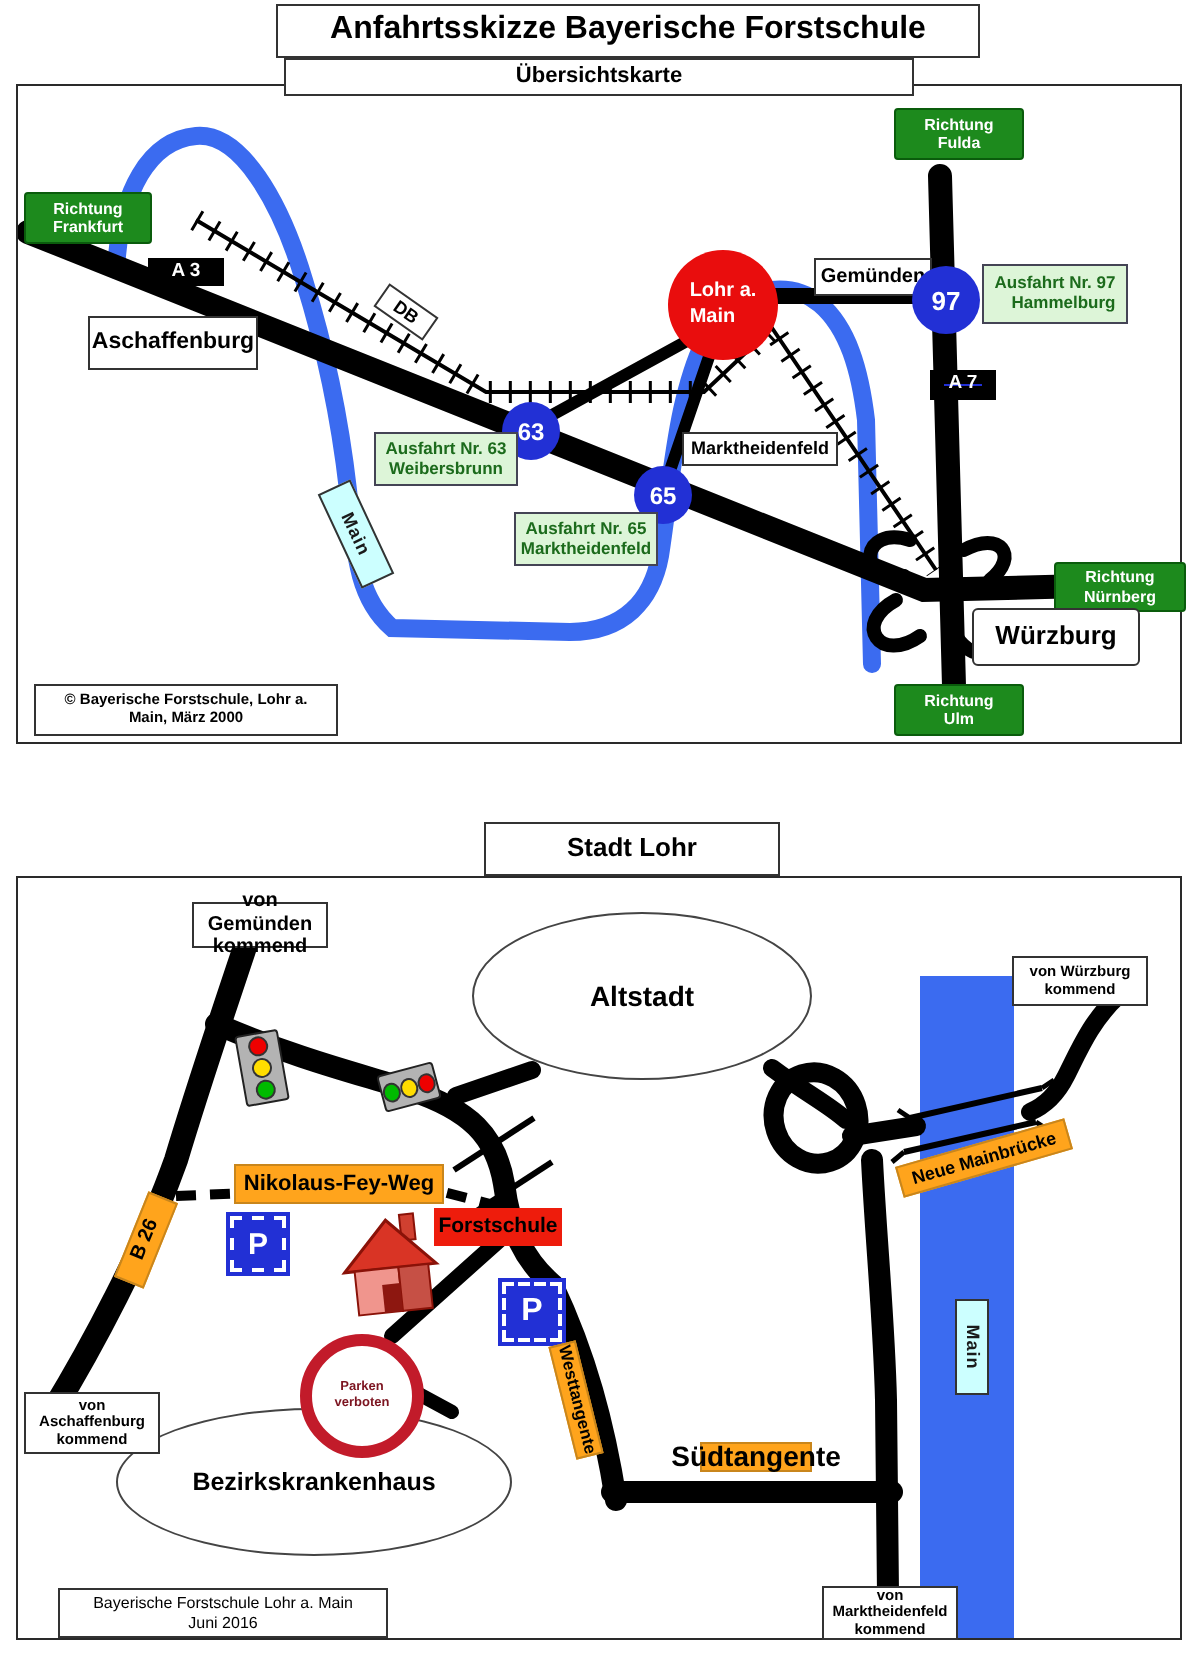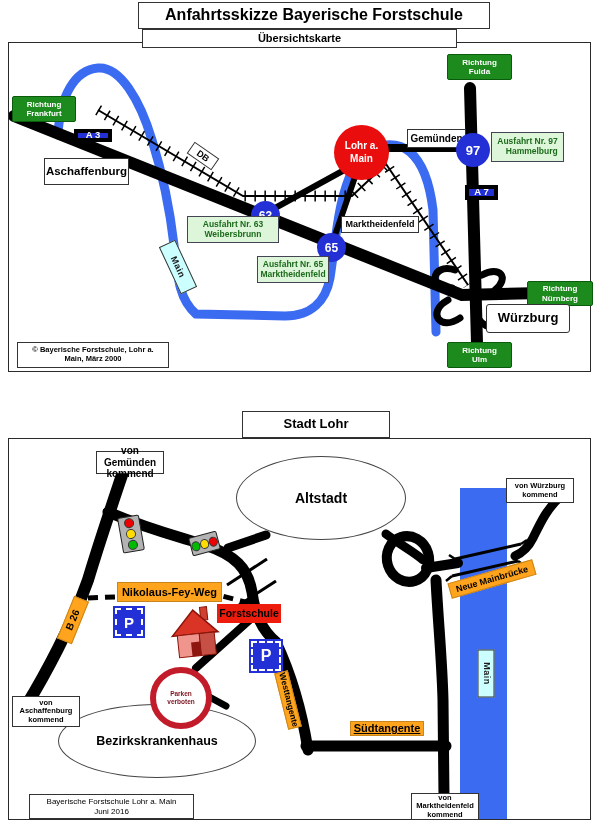--- a/index.html
+++ b/index.html
@@ -7,21 +7,21 @@
        font-family:"Liberation Sans", sans-serif;}
   .abs{position:absolute;box-sizing:border-box;}
   svg.layer{position:absolute;left:0;top:0;z-index:1;pointer-events:none;}
   .panel{position:absolute;border:1.4px solid #2a2a2a;z-index:2;box-sizing:border-box;}
   .lbl{position:absolute;display:flex;align-items:center;justify-content:center;
        text-align:center;white-space:pre-line;font-weight:bold;z-index:4;
        box-sizing:border-box;line-height:1.15;color:#000;}
   .whitebox{background:#fff;border:1.3px solid #333;}
   .greensign{background:var(--direction_green);border:1.5px solid #0a5c0c;
        border-radius:2px;color:#fff;font-size:8px;}
-  .bluesign{background:var(--autobahn_blue);border:4px solid #000000;color:#fff;font-size:9.5px;}
+  .bluesign{background:var(--autobahn_blue);border:7px solid #000000;color:#fff;font-size:9.5px;}
   .exitlabel{background:var(--exit_label_bg);border:1px solid #445;color:var(--exit_label_text);font-size:8.5px;}
   .exitcircle{position:absolute;background:var(--autobahn_blue);border-radius:50%;color:#fff;
        display:flex;align-items:center;justify-content:center;font-weight:bold;z-index:4;}
   .orange{background:var(--street_orange);border:1px solid #c9861c;}
   .cyanbox{background:var(--river_label_bg);border:1px solid #333;color:#1a1a1a;
        font-size:9px;letter-spacing:.5px;}
   .ellipse{background:#fff;border:1.4px solid #444;border-radius:50%;z-index:3;}
   .tl{position:absolute;background:#b3b3b3;border:1px solid #222;border-radius:2px;
       display:flex;align-items:center;justify-content:space-evenly;z-index:4;}
   .dot{width:8px;height:8px;border-radius:50%;border:.5px solid #333;}
@@ -111,25 +111,25 @@
 <div class="lbl whitebox" style="left:44px;top:158px;width:85px;height:27px;font-size:11.5px;">Aschaffenburg</div>
 <div class="lbl whitebox" style="left:188px;top:149px;width:30px;height:14px;font-size:9px;transform:rotate(35deg);">DB</div>
 <div class="lbl greensign" style="left:447px;top:54px;width:65px;height:26px;">Richtung
 Fulda</div>
 <div class="lbl whitebox" style="left:407px;top:129px;width:59px;height:19px;font-size:10px;">Gemünden</div>
 <div class="exitcircle" style="left:456px;top:133px;width:34px;height:34px;font-size:13px;">97</div>
 <div class="lbl exitlabel" style="left:491px;top:132px;width:73px;height:30px;text-align:right;">Ausfahrt Nr. 97
 Hammelburg</div>
 <div class="lbl bluesign" style="left:465px;top:185px;width:33px;height:15px;">A 7</div>
 <div class="exitcircle" style="left:334px;top:125px;width:55px;height:55px;font-size:10px;background:var(--lohr_red);
-            text-align:center;white-space:pre-line;line-height:1.25;">Lohr a.
+            white-space:pre-line;line-height:1.25;">Lohr a.
 Main</div>
 <div class="lbl whitebox" style="left:341px;top:216px;width:78px;height:17px;font-size:9px;">Marktheidenfeld</div>
 <div class="exitcircle" style="left:251px;top:201px;width:29px;height:29px;font-size:12px;">63</div>
-<div class="lbl exitlabel" style="left:187px;top:216px;width:92px;height:27px;">Ausfahrt Nr. 63
+<div class="lbl exitlabel" style="left:187px;top:216px;width:72px;height:27px;">Ausfahrt Nr. 63
 Weibersbrunn</div>
 <div class="exitcircle" style="left:317px;top:233px;width:29px;height:29px;font-size:12px;">65</div>
 <div class="lbl exitlabel" style="left:257px;top:256px;width:72px;height:27px;">Ausfahrt Nr. 65
 Marktheidenfeld</div>
 <div class="lbl cyanbox" style="left:152px;top:258px;width:52px;height:18px;transform:rotate(65deg);">Main</div>
 <div class="lbl greensign" style="left:527px;top:281px;width:66px;height:25px;">Richtung
 Nürnberg</div>
 <div class="lbl whitebox" style="left:486px;top:304px;width:84px;height:29px;font-size:13px;border-radius:3px;">Würzburg</div>
 <div class="lbl greensign" style="left:447px;top:342px;width:65px;height:26px;">Richtung
 Ulm</div>
@@ -169,19 +169,19 @@
 </svg>
 
 <div class="lbl orange" style="left:50px;top:612px;width:46px;height:16px;font-size:10px;transform:rotate(-68deg);">B 26</div>
 <div class="noparking" style="left:150px;top:667px;width:50px;height:50px;">Parken
 verboten</div>
 <div class="lbl whitebox" style="left:12px;top:696px;width:68px;height:31px;font-size:7.5px;">von
 Aschaffenburg
 kommend</div>
 <div class="lbl ellipse" style="left:58px;top:704px;width:198px;height:74px;font-size:12.5px;">Bezirkskrankenhaus</div>
 <div class="lbl orange" style="left:259px;top:693px;width:58px;height:14px;font-size:8.5px;transform:rotate(76deg);">Westtangente</div>
-<div class="lbl orange" style="left:350px;top:721px;width:74px;height:15px;font-size:11px;text-decoration:underline;">Südtangente</div>
+<div class="lbl orange" style="left:350px;top:721px;width:56px;height:15px;font-size:14px;">Südtangente</div>
 <div class="lbl cyanbox" style="left:462px;top:665px;width:48px;height:17px;transform:rotate(90deg);">Main</div>
 <div class="lbl whitebox" style="left:411px;top:793px;width:68px;height:27px;font-size:7.5px;">von
 Marktheidenfeld
 kommend</div>
 <div class="lbl whitebox" style="left:29px;top:794px;width:165px;height:25px;font-size:8px;font-weight:normal;">Bayerische Forstschule Lohr a. Main
 Juni 2016</div>
 
 </body></html>

